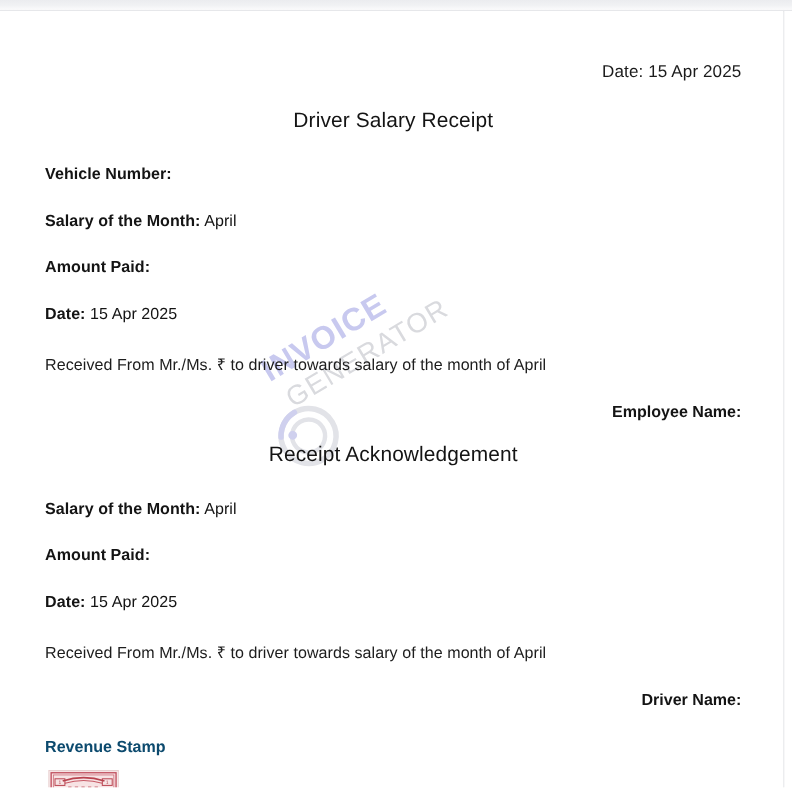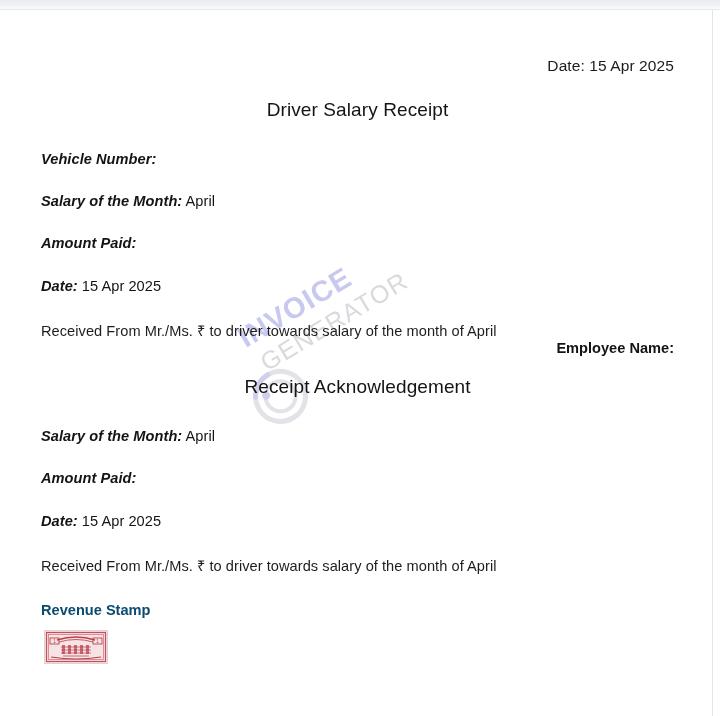--- a/index.html
+++ b/index.html
@@ -127,21 +127,20 @@
   .field-line {
     font-size: 14.6px;
     color: #141414;
     letter-spacing: 0.05px;
     position: relative;
     z-index: 2;
     white-space: nowrap;
   }
   .field-line .k {
     font-weight: 700;
-    font-style: italic;
   }
   .field-line .v {
     font-weight: 400;
     text-align: right;
   }
   .plain-line {
     font-size: 14.6px;
     font-weight: 400;
     color: #1d1d1d;
     letter-spacing: 0.05px;
@@ -157,21 +156,21 @@
     position: relative;
     z-index: 2;
   }
 
   
   #vehicle-number-line { margin-top: 30px; }
   #salary-month-line-1 { margin-top: 26px; }
   #amount-paid-line-1  { margin-top: 26px; }
   #date-line-1         { margin-top: 27px; }
   #received-line-1     { margin-top: 26px; }
-  #employee-name-line  { }
+  #employee-name-line  { margin-top: 27px; }
   #title-ack-wrap      { margin-top: 20px; }
   #salary-month-line-2 { margin-top: 30px; }
   #amount-paid-line-2  { margin-top: 26px; }
   #date-line-2         { margin-top: 27px; }
   #received-line-2     { margin-top: 26px; }
   #driver-name-line    { margin-top: 27px; }
   #revenue-stamp-label { margin-top: 27px; font-size: 14.6px; font-weight: 700; color:#0c4a6e; position:relative; z-index:2;}
 
   
   #revenue-stamp-image {
@@ -250,20 +249,21 @@
       <span class="k">Amount Paid:</span><span class="v"></span>
     </div>
 
     <div class="field-line" id="date-line-2">
       <span class="k">Date:</span>
       <span class="v">15 Apr 2025</span>
     </div>
 
     <div class="plain-line" id="received-line-2">Received From Mr./Ms. ₹ to driver towards salary of the month of April</div>
 
+    <div class="sign-line" id="driver-name-line">Driver Name:</div>
 
     <div id="revenue-stamp-label">Revenue Stamp</div>
 
     <div id="revenue-stamp-image">
       <svg width="62" height="32" viewBox="0 0 62 32">
         <rect x="0" y="0" width="62" height="32" fill="#f7e3e4"></rect>
         <rect x="1.5" y="1.5" width="59" height="29" fill="none" stroke="#c0505f" stroke-width="1.2"></rect>
         <rect x="3.5" y="3.5" width="55" height="25" fill="none" stroke="#cf6b77" stroke-width="0.7"></rect>
         <path d="M12 9 Q31 3 50 9" fill="none" stroke="#b8434f" stroke-width="1.6"></path>
         <path d="M14 11 Q31 6 48 11" fill="none" stroke="#c75a66" stroke-width="1"></path>

